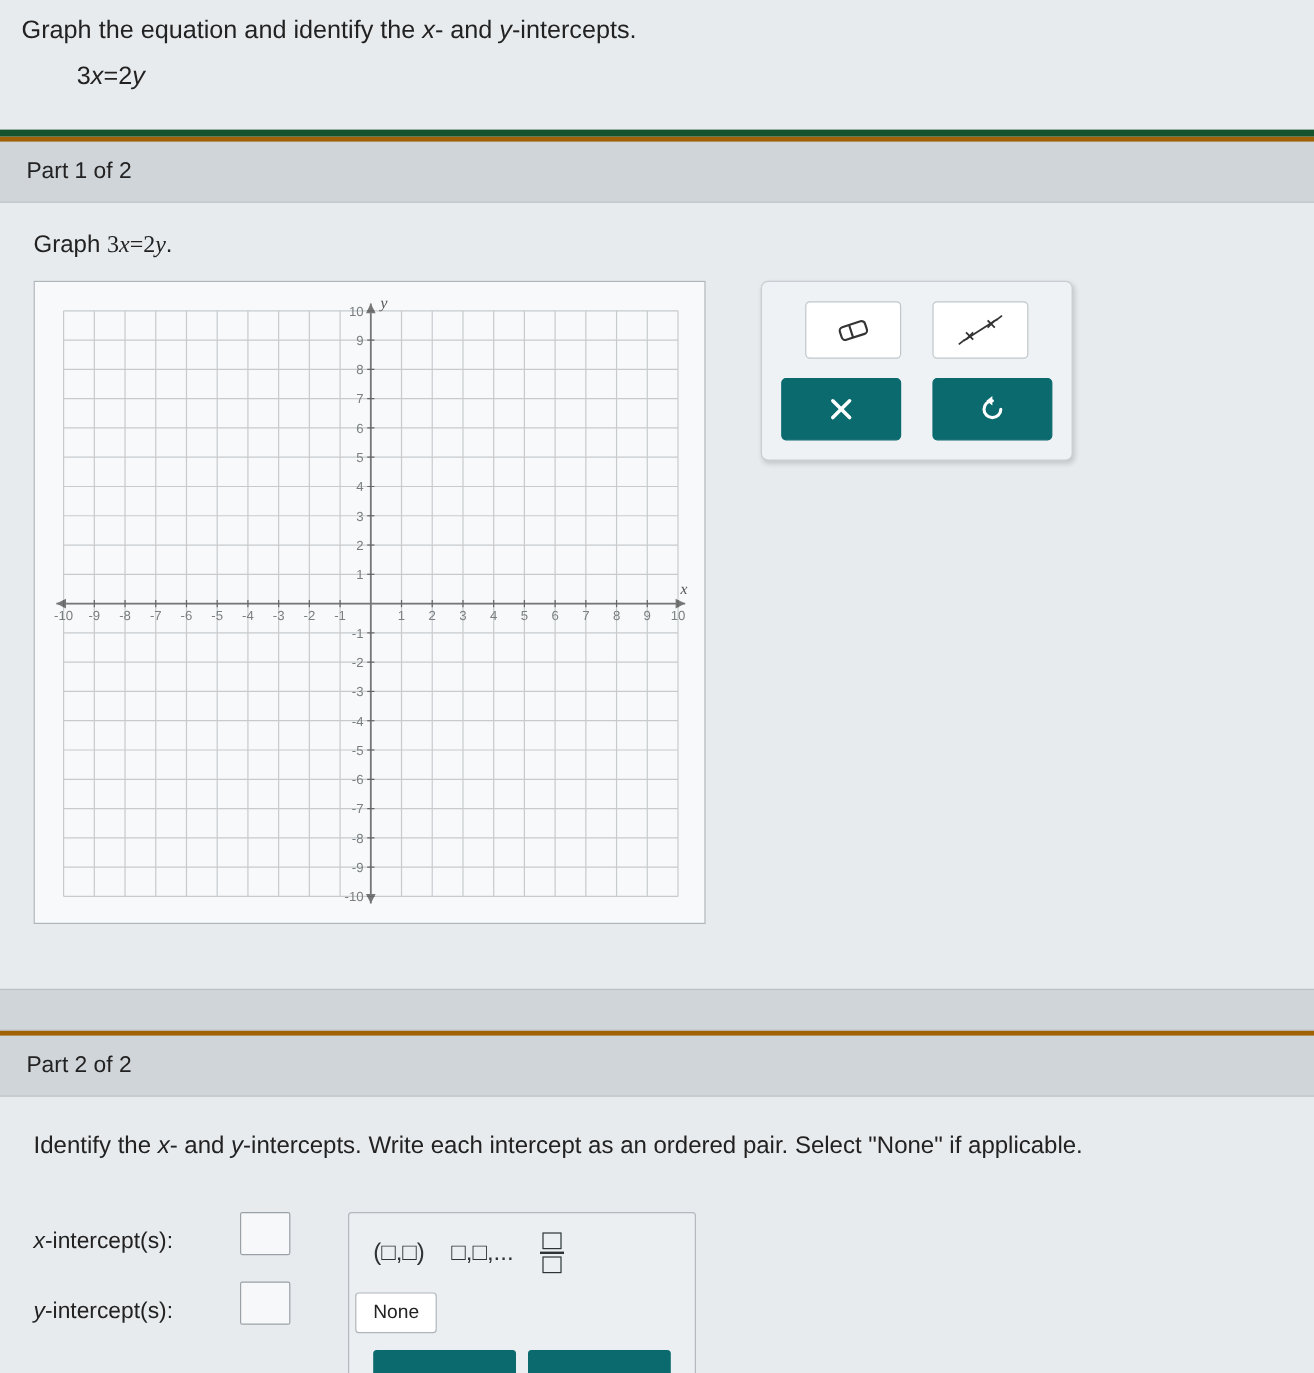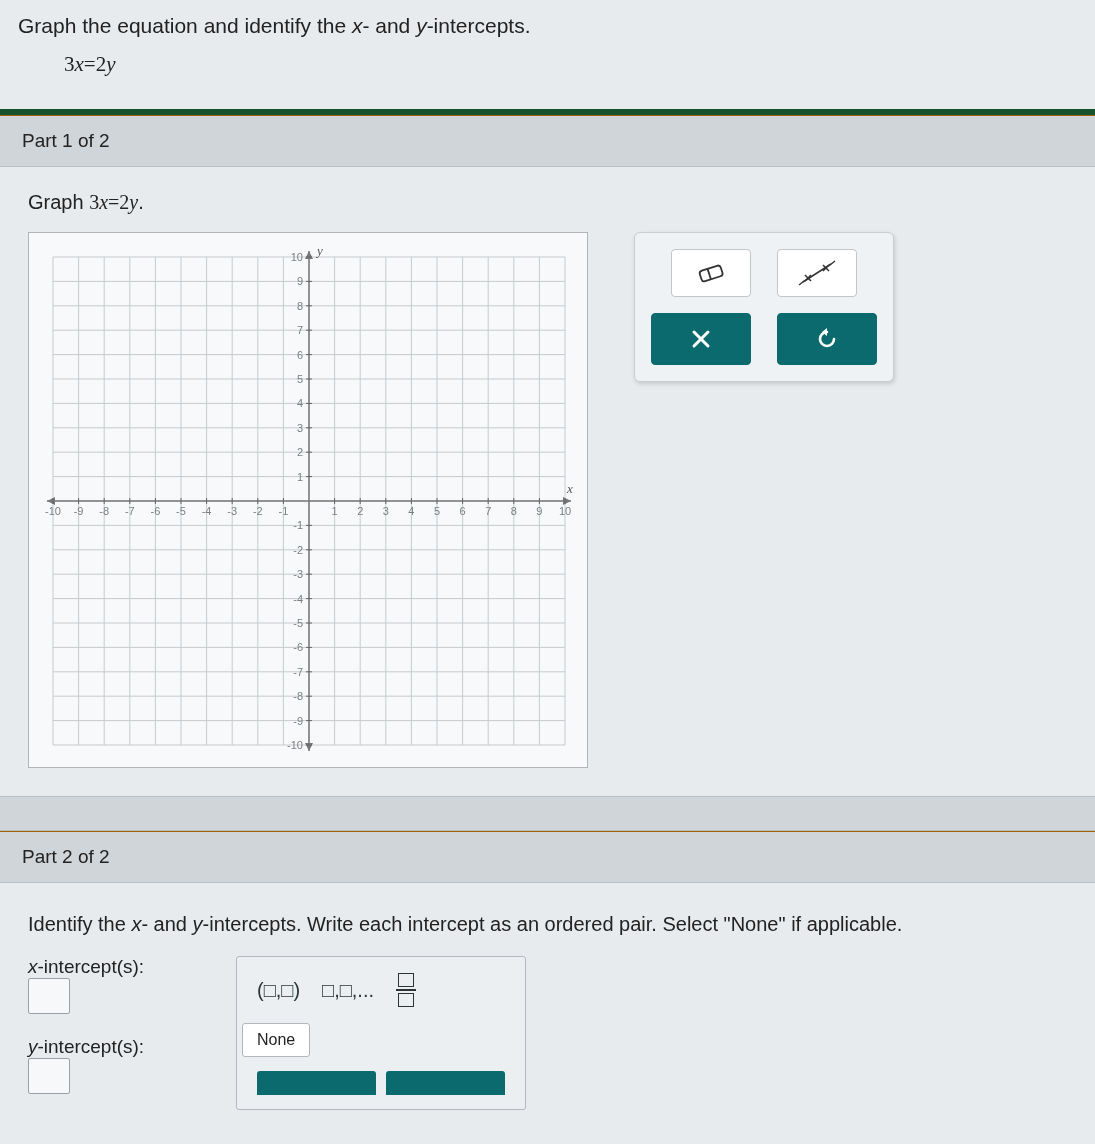--- a/index.html
+++ b/index.html
@@ -16,26 +16,26 @@
     border-bottom: 6px solid #14532d;
   }
   .equation {
     padding: 14px 0 6px 46px;
     font-size: 21px;
   }
   .part-bar {
     background: #d0d5d9;
     padding: 14px 22px;
     font-size: 19px;
-    border-top: 1px solid #a16207;
+    border-top: 4px solid #a16207;
     border-bottom: 1px solid #b8bfc5;
   }
   .part-body {
     background: #e8ebee;
-    padding: 24px 28px 28px 28px;
+    padding: 24px 28px 54px 28px;
     border-bottom: 1px solid #b8bfc5;
   }
   .part-body .instr {
     font-size: 20px;
     margin-bottom: 18px;
   }
   .graph-row { display: flex; gap: 46px; align-items: flex-start; }
   .graph-holder {
     border: 1px solid #b0b5ba;
     background: #f7f9fa;
@@ -73,29 +73,28 @@
     font-size: 22px;
     font-weight: bold;
   }
   .spacer-strip { height: 34px; background: #cfd5d9; border-bottom: 1px solid #b8bfc5; }
   .part2-body {
     background: #e8ebee;
     padding: 30px 28px 40px 28px;
   }
   .part2-body .instr2 {
     font-size: 20px;
-    margin-bottom: 20px;
+    margin-bottom: 43px;
   }
   .intercept-row {
     display: flex;
-    align-items: flex-start;
-    gap: 0;
+    align-items: flex-end;
+    gap: 12px;
     margin-bottom: 22px;
     font-size: 19px;
-    flex-direction: column;
   }
   .intercept-row .lbl { width: 160px; }
   .answer-box {
     width: 42px; height: 36px;
     border: 1px solid #9aa1a7;
     background: #f6f8f9;
     border-radius: 2px;
   }
   .toolbox {
     border: 1px solid #b3b9be;
@@ -140,21 +139,21 @@
   svg .axisline { stroke: #777; stroke-width: 1.5; }
 </style>
 </head>
 <body>
 
 <div class="question-header">
   <div>
     <span>Graph the equation and identify the </span><i><span>x</span></i><span>- and </span><i><span>y</span></i><span>-intercepts.</span>
   </div>
   <div class="equation">
-    <span style="font-family:Liberation Serif, serif;">
+    <span style="font-family:Liberation Sans, sans-serif;">
       <span>3<i>x</i></span><span>=</span><span>2<i>y</i></span>
     </span>
   </div>
 </div>
 
 <div class="part-bar">
   <span>Part 1 of 2</span>
 </div>
 
 <div class="part-body">

